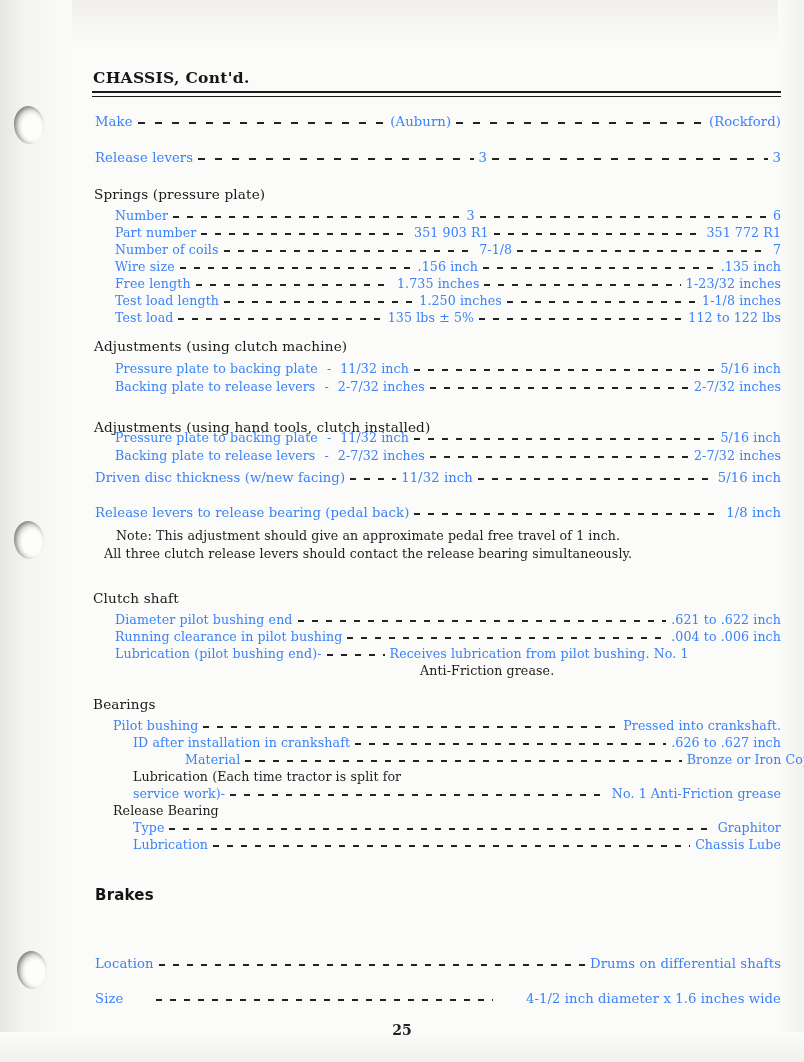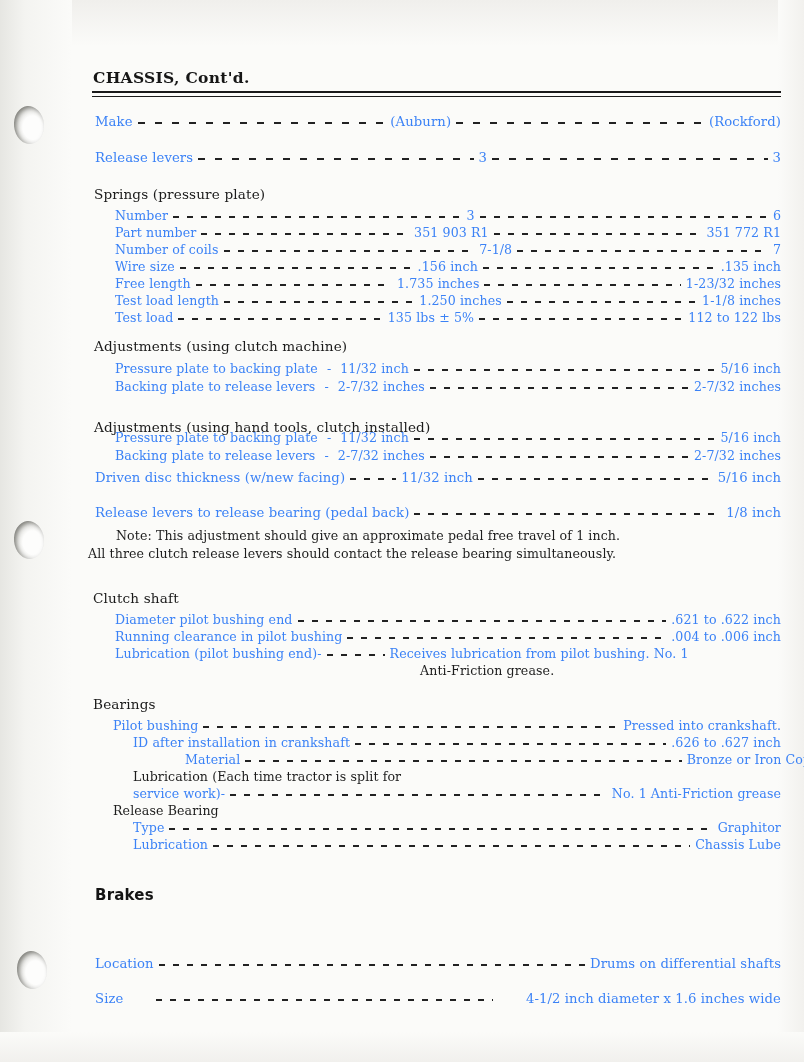--- a/index.html
+++ b/index.html
@@ -304,21 +304,21 @@
       <span class="val">5/16 inch</span>
     </div>
 
     <div class="row" style="left:95px; top:505px; width:686px;">
       <span class="lbl">Release levers to release bearing (pedal back)</span>
       <span class="leader tight"></span>
       <span class="val">1/8 inch</span>
     </div>
 
     <div class="plain sm" style="left:116px; top:528px;">Note:  This adjustment should give an approximate pedal free travel of 1 inch.</div>
-    <div class="plain sm" style="left:88px; top:546px;">All three clutch release levers should contact the release bearing simultaneously.</div>
+    <div class="plain sm" style="left:104px; top:546px;">All three clutch release levers should contact the release bearing simultaneously.</div>
 
     <div class="sect" style="left:93px; top:590px;">Clutch shaft</div>
 
     <div class="row sm" style="left:115px; top:612px; width:666px;">
       <span class="lbl">Diameter pilot bushing end</span>
       <span class="leader tight"></span>
       <span class="val">.621 to .622 inch</span>
     </div>
     <div class="row sm" style="left:115px; top:629px; width:666px;">
       <span class="lbl">Running clearance in pilot bushing</span>
@@ -374,15 +374,16 @@
       <span class="lbl">Location</span>
       <span class="leader tight"></span>
       <span class="val">Drums on differential shafts</span>
     </div>
     <div class="row" style="left:95px; top:991px; width:686px;gap:28px;">
       <span class="lbl">Size</span>
       <span class="leader tight"></span>
       <span class="val">4-1/2 inch diameter x 1.6 inches wide</span>
     </div>
 
+    <div class="pageno">25</div>
 
   </div>
 </div>
 
 </body></html>

